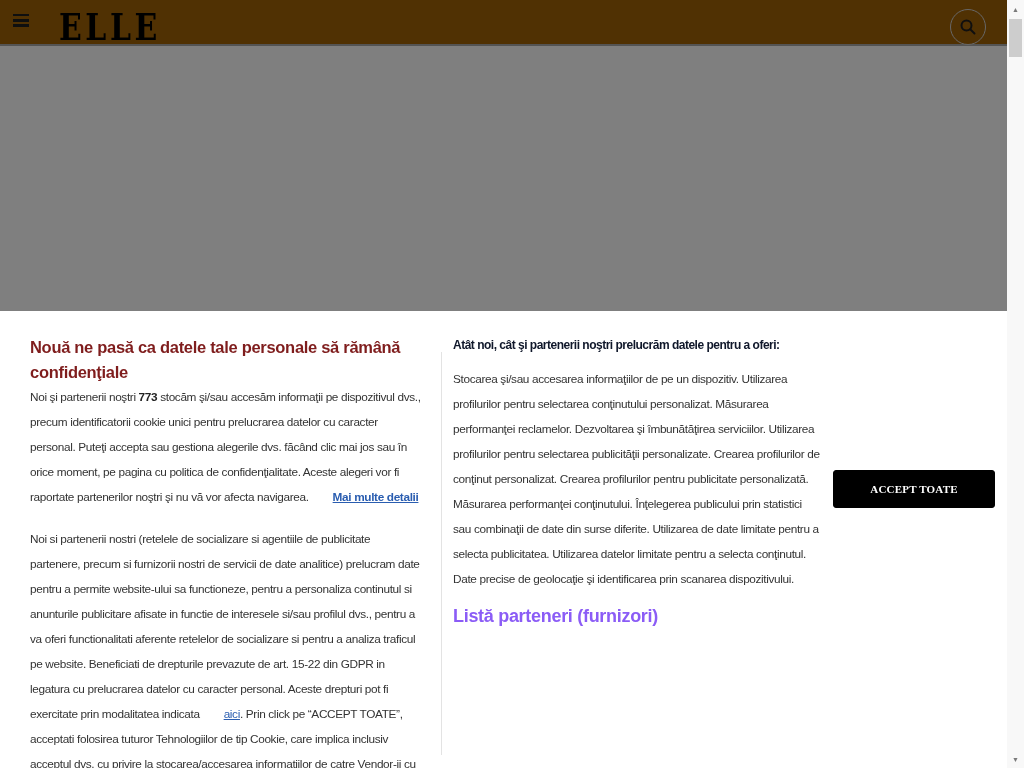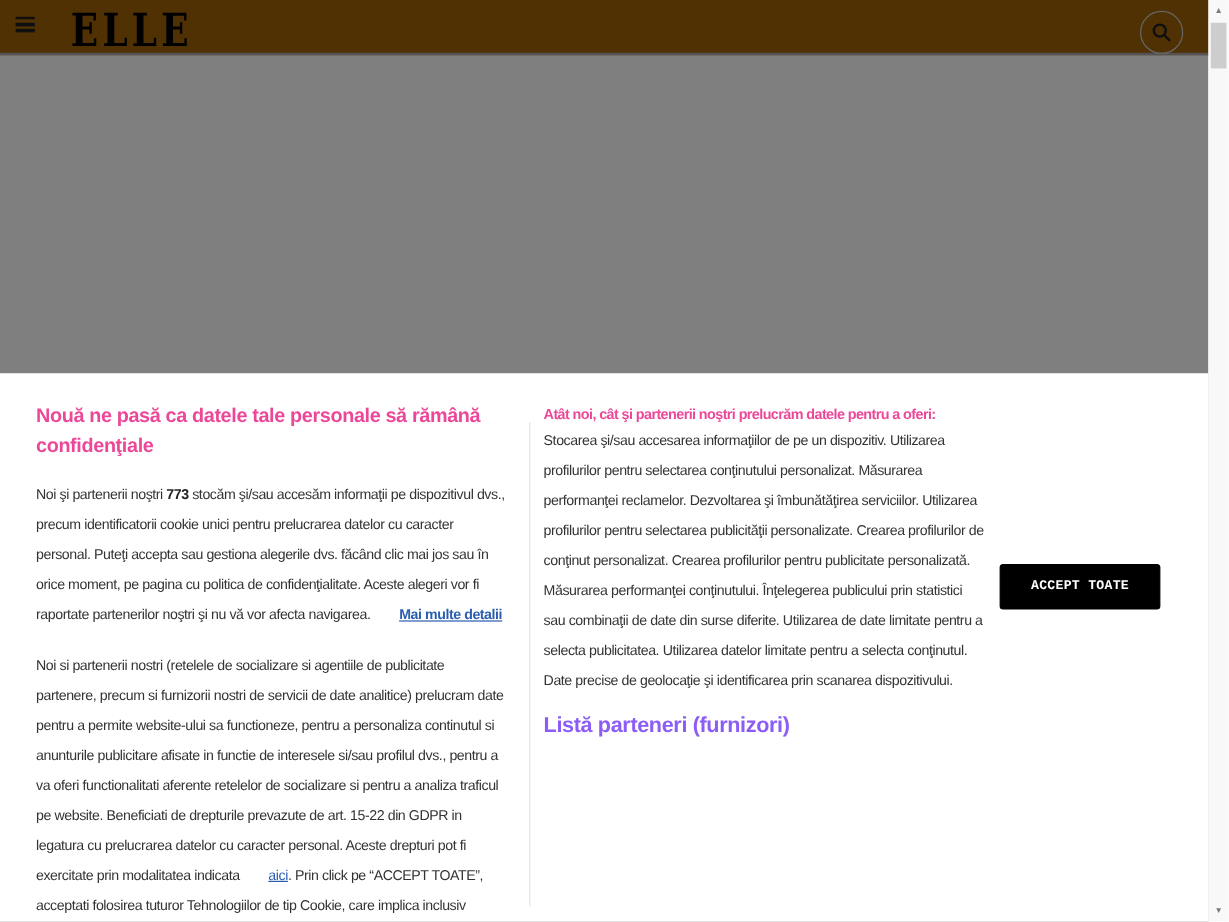--- a/index.html
+++ b/index.html
@@ -17,36 +17,36 @@
            transform:scaleY(1.12) scaleX(0.88); transform-origin:left top; }
   .search-btn { position:absolute; right:21px; top:9px; width:36px; height:36px; border-radius:50%;
                 border:1px solid #cfcfcf; display:flex; align-items:center; justify-content:center; cursor:pointer; }
 
   
   .overlay { position:absolute; left:0; top:0; width:1007px; height:768px; background:rgba(0,0,0,0.5); z-index:5; }
 
   
   .consent { position:absolute; left:0; top:311px; width:1007px; height:457px; background:#fff; z-index:10; overflow:hidden; }
   .col-left { position:absolute; left:30px; top:24px; width:392px; }
-  .consent h1 { font-size:16.5px; font-weight:700; color:#ec4899; line-height:25px;
-                letter-spacing:-0.3px; margin-bottom:15px; }
+  .consent h1 { font-size:16.5px; font-weight:700; color:#7f1d1d; line-height:25px;
+                letter-spacing:-0.3px; }
   .body-txt { font-size:11.8px; line-height:25px; letter-spacing:-0.35px; color:#333; }
   .col-left p + p { margin-top:17px; }
   b.count { font-weight:700; color:#222; }
   a.lnk { color:#2a5db0; text-decoration:underline; cursor:pointer;padding-left:21px; }
   a.lnk-bold { font-weight:700; }
   .divider { position:absolute; left:441px; top:41px; width:1px; height:403px; background:#e3e3e3; }
   .col-mid { position:absolute; left:453px; top:27px; width:367px; }
-  .col-mid h2 { font-size:12px; font-weight:700; color:#ec4899; letter-spacing:-0.5px;
-                white-space:nowrap; margin-bottom:3px; }
+  .col-mid h2 { font-size:12px; font-weight:700; color:#0f172a; letter-spacing:-0.5px;
+                white-space:nowrap; margin-bottom:15px; }
   .partners { display:inline-block; margin-top:14px; font-size:18px; font-weight:700;
               letter-spacing:-0.3px; color:#8b5cf6; text-decoration:none; cursor:pointer; }
   .col-btns { position:absolute; left:833px; top:159px; width:134px; }
-  .btn { display:flex; align-items:center; justify-content:center; width:134px; 
-         font-family:Liberation Mono, monospace; font-size:11px; font-weight:700; letter-spacing:0.2px;
+  .btn { display:flex; align-items:center; justify-content:center; width:162px; 
+         font-family:Liberation Serif, serif; font-size:11px; font-weight:700; letter-spacing:0.2px;
          border-radius:3px; cursor:pointer; }
   .btn-accept { height:38px; background:#000; color:#fff; border:1px solid #000; }
   .btn-modify { min-height:53px; margin-top:18px; background:#fff; color:#1a1a1a;
                 border:1px solid #6f6f6f; padding:8px 10px; line-height:15px; }
 
   
   .scrollbar { position:absolute; right:0; top:0; width:17px; height:768px; background:#f8f8f8; z-index:20; }
   .sb-arrow { position:absolute; left:0; width:17px; height:16px; display:flex; align-items:center;
               justify-content:center; font-size:7px; color:#7a7a7a; cursor:pointer; }
   .sb-up { top:1px; }

